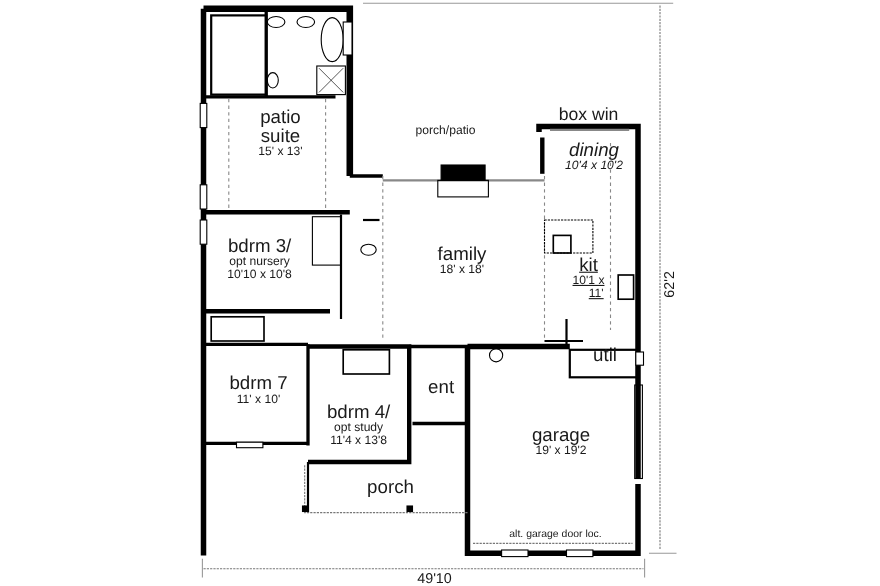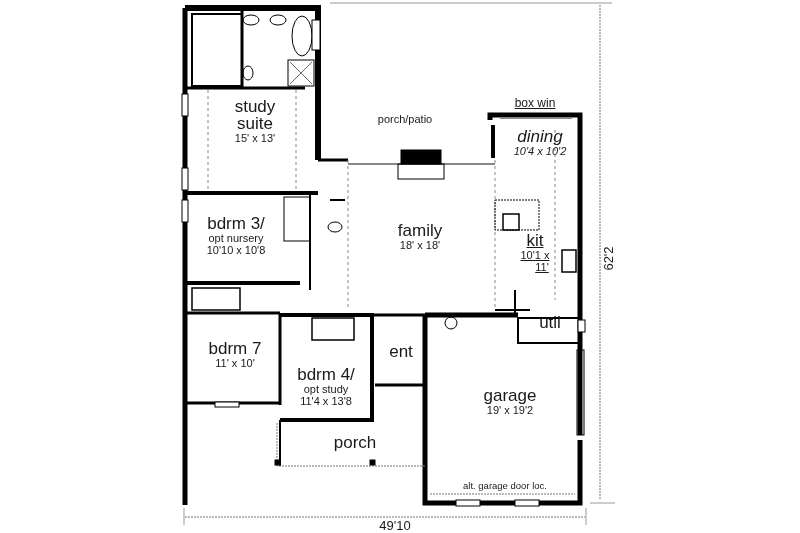--- a/index.html
+++ b/index.html
@@ -93,28 +93,28 @@
     <rect x="182" y="94" width="6" height="22" fill="#fff" stroke-width="1"></rect>
     <rect x="182" y="168" width="6" height="22" fill="#fff" stroke-width="1"></rect>
     <rect x="182" y="200" width="6" height="22" fill="#fff" stroke-width="1"></rect>
     <rect x="312" y="20" width="8" height="30" fill="#fff" stroke-width="1"></rect>
     <rect x="215" y="402" width="24" height="5" fill="#fff" stroke-width="1"></rect>
     <rect x="578" y="320" width="7" height="12" fill="#fff" stroke-width="1"></rect>
   </g>
 </svg>
 
 <div class="lbl room" style="left:210px;top:98px;width:90px;">
-  <div>study</div>
+  <div>patio</div>
   <div>suite</div>
   <div class="dim">15' x 13'</div>
 </div>
 
 <div class="lbl small" style="left:360px;top:114px;width:90px;font-size:11px;">porch/patio</div>
 
-<div class="lbl note" style="left:500px;top:97px;width:70px;font-size:12px;text-decoration:underline;">box win</div>
+<div class="lbl note" style="left:500px;top:97px;width:70px;font-size:16px;">box win</div>
 <div class="lbl" style="left:500px;top:128px;width:80px;font-style:italic;">
   <div class="room">dining</div>
   <div class="dim">10'4 x 10'2</div>
 </div>
 
 <div class="lbl" style="left:380px;top:222px;width:80px;">
   <div class="room">family</div>
   <div class="dim">18' x 18'</div>
 </div>
 

